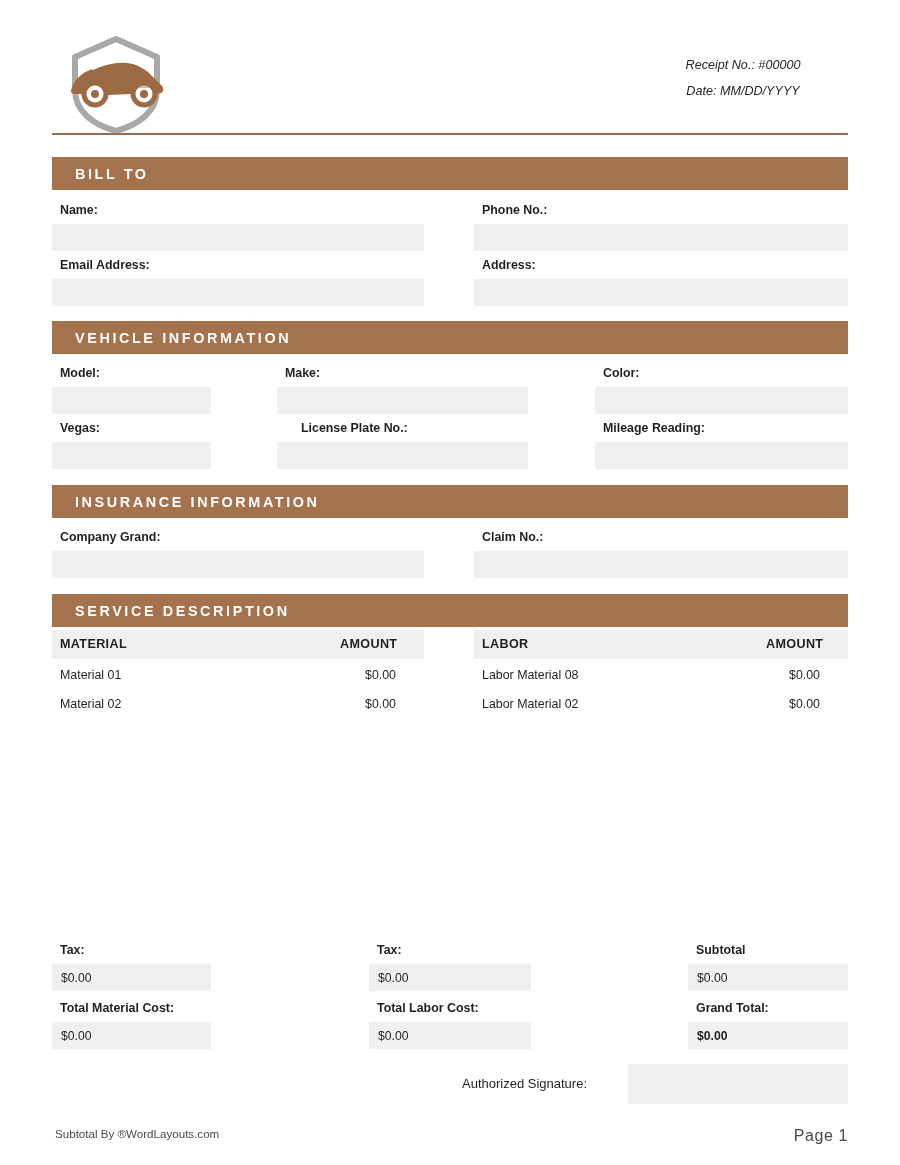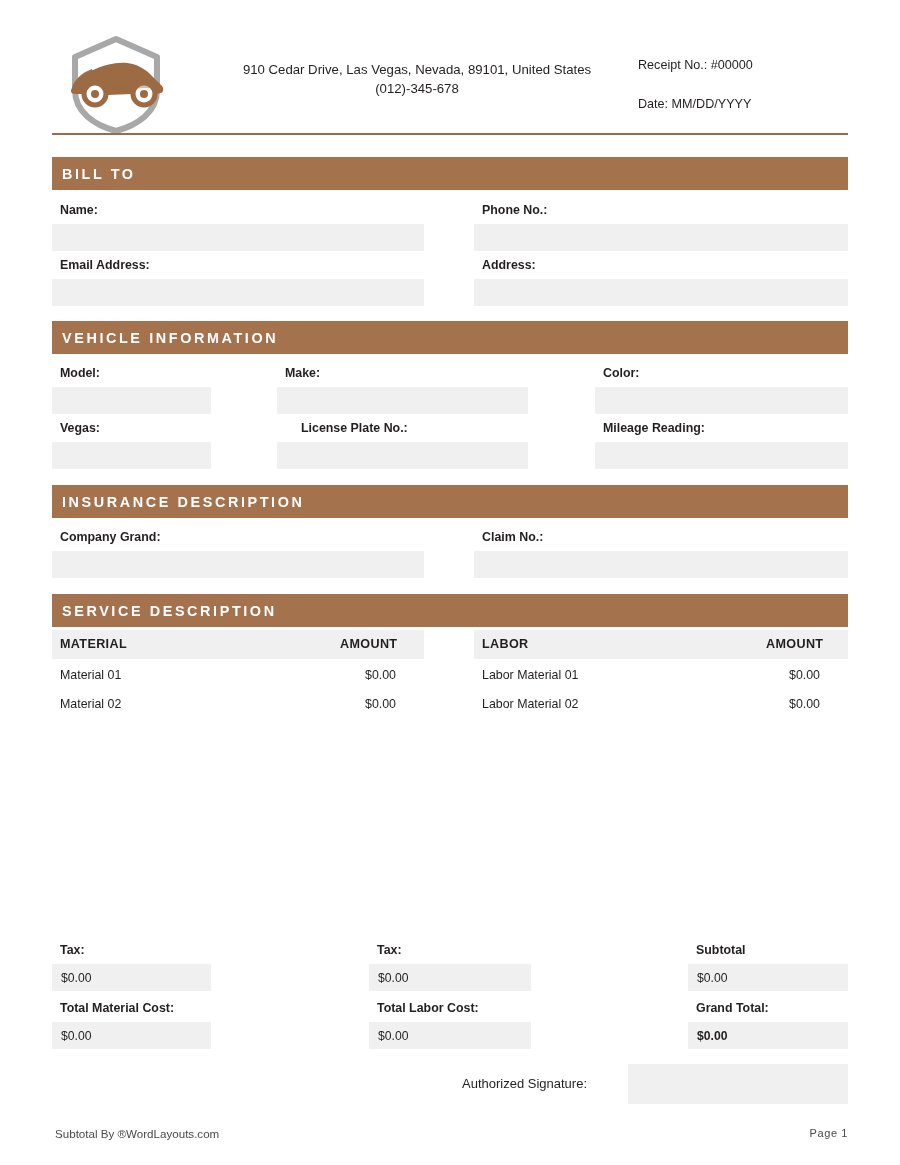--- a/index.html
+++ b/index.html
@@ -48,47 +48,48 @@
   .company-address {
     margin-top: 9px;
     font-size: 13.2px;
     color: #231f20;
     line-height: 1.42;
   }
   .meta {
     position: absolute;
     right: 0; top: 30px;
     width: 210px;
-    text-align: left;
+    text-align: center;
     font-size: 12.6px;
     color: #231f20;
+    font-style: italic;
   }
   .meta .meta-row { white-space: nowrap; }
-  .meta .meta-row + .meta-row { margin-top: 25px; }
+  .meta .meta-row + .meta-row { margin-top: 12px; }
 
   .header-rule {
     position: absolute;
     left: 52px; top: 133px;
     width: 796px; height: 2px;
     background: #9a6c4c;
   }
 
   
   .bar {
     position: absolute;
     left: 52px;
     width: 796px; height: 33px;
     background: #a5724e;
     color: #ffffff;
     font-size: 14.4px;
     font-weight: bold;
     letter-spacing: 2.6px;
     display: flex;
     align-items: center;
-    padding-left: 10px;
+    padding-left: 23px;
   }
 
   
   .field-label {
     position: absolute;
     font-size: 12.4px;
     font-weight: bold;
     color: #231f20;
     white-space: nowrap;
   }
@@ -160,21 +161,21 @@
   .footer-left {
     position: absolute;
     left: 55px; top: 1127px;
     font-size: 11.6px;
     color: #4a4a4a;
     white-space: nowrap;
   }
   .footer-right {
     position: absolute;
     right: 52px; top: 1127px;
-    font-size: 11px;
+    font-size: 16px;
     color: #4a4a4a;
     white-space: nowrap;
     letter-spacing: 0.6px;
   }
 </style>
 </head>
 <body>
 
 <div class="page">
 
@@ -198,24 +199,20 @@
         </g>
 
         <circle cx="35" cy="62" r="11" fill="none" stroke="#9c6a43" stroke-width="5"></circle>
         <circle cx="84" cy="62" r="11" fill="none" stroke="#9c6a43" stroke-width="5"></circle>
         <circle cx="35" cy="62" r="4" fill="#9c6a43"></circle>
         <circle cx="84" cy="62" r="4" fill="#9c6a43"></circle>
       </svg>
     </div>
 
     <div class="title-block">
-      <div class="company-address">
-        <div>910 Cedar Drive, Las Vegas, Nevada, 89101, United States</div>
-        <div>(012)-345-678</div>
-      </div>
     </div>
 
     <div class="meta">
       <div class="meta-row">Receipt No.: #00000</div>
       <div class="meta-row">Date: MM/DD/YYYY</div>
     </div>
   </div>
 
   <div class="header-rule"></div>
 
@@ -246,21 +243,21 @@
 
   <div class="field-label" style="left:60px; top:421px;">Vegas:</div>
   <div class="field-box" style="left:52px; top:442px; width:159px;"></div>
 
   <div class="field-label" style="left:285px; top:421px;padding-left:16px;">License Plate No.:</div>
   <div class="field-box" style="left:277px; top:442px; width:251px;"></div>
 
   <div class="field-label" style="left:603px; top:421px;">Mileage Reading:</div>
   <div class="field-box" style="left:595px; top:442px; width:253px;"></div>
 
-  <div class="bar" style="top:485px;">INSURANCE DESCRIPTION</div>
+  <div class="bar" style="top:485px;">INSURANCE INFORMATION</div>
 
   <div class="field-label" style="left:60px; top:530px;">Company Grand:</div>
   <div class="field-box" style="left:52px; top:551px; width:372px;"></div>
 
   <div class="field-label" style="left:482px; top:530px;">Claim No.:</div>
   <div class="field-box" style="left:474px; top:551px; width:374px;"></div>
 
   <div class="bar" style="top:594px;">SERVICE DESCRIPTION</div>
 
   <div class="tbl-head" style="left:52px; top:630px; width:372px;"></div>
@@ -270,21 +267,21 @@
   <div class="tbl-cell" style="left:60px; top:668px;">Material 01</div>
   <div class="tbl-cell amt" style="left:300px; top:668px; width:96px;">$0.00</div>
 
   <div class="tbl-cell" style="left:60px; top:697px;">Material 02</div>
   <div class="tbl-cell amt" style="left:300px; top:697px; width:96px;">$0.00</div>
 
   <div class="tbl-head" style="left:474px; top:630px; width:374px;"></div>
   <div class="tbl-head-label" style="left:482px; top:637px;">LABOR</div>
   <div class="tbl-head-label" style="left:766px; top:637px;">AMOUNT</div>
 
-  <div class="tbl-cell" style="left:482px; top:668px;">Labor Material 01</div>
+  <div class="tbl-cell" style="left:482px; top:668px;">Labor Material 08</div>
   <div class="tbl-cell amt" style="left:724px; top:668px; width:96px;">$0.00</div>
 
   <div class="tbl-cell" style="left:482px; top:697px;">Labor Material 02</div>
   <div class="tbl-cell amt" style="left:724px; top:697px; width:96px;">$0.00</div>
 
   <div class="tot-label" style="left:60px; top:943px;">Tax:</div>
   <div class="tot-box" style="left:52px; top:964px; width:159px;">$0.00</div>
 
   <div class="tot-label" style="left:60px; top:1001px;">Total Material Cost:</div>
   <div class="tot-box" style="left:52px; top:1022px; width:159px;">$0.00</div>

